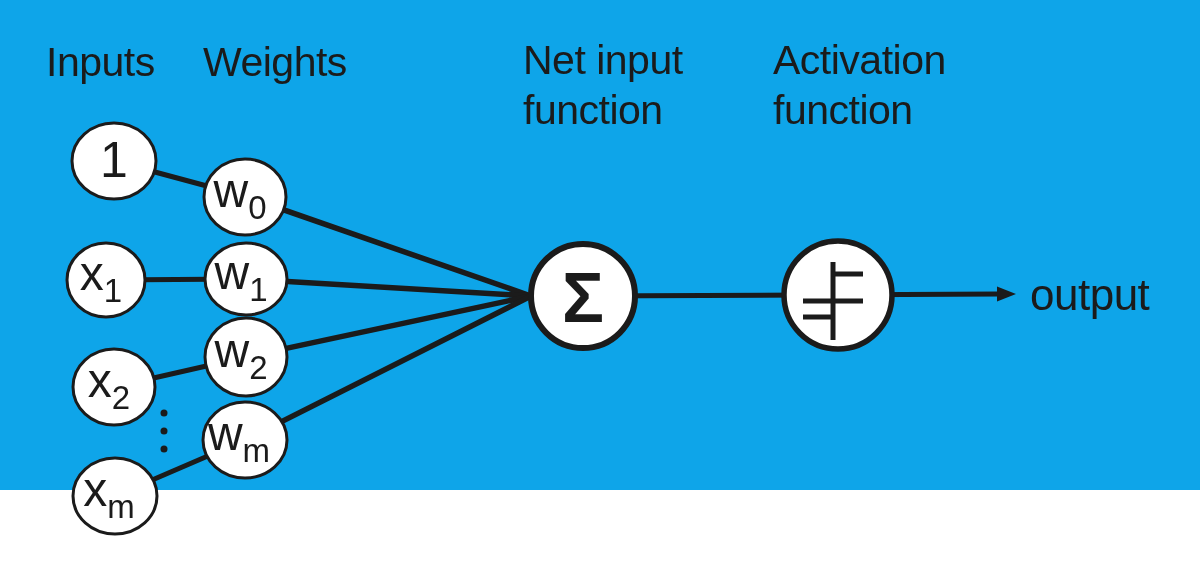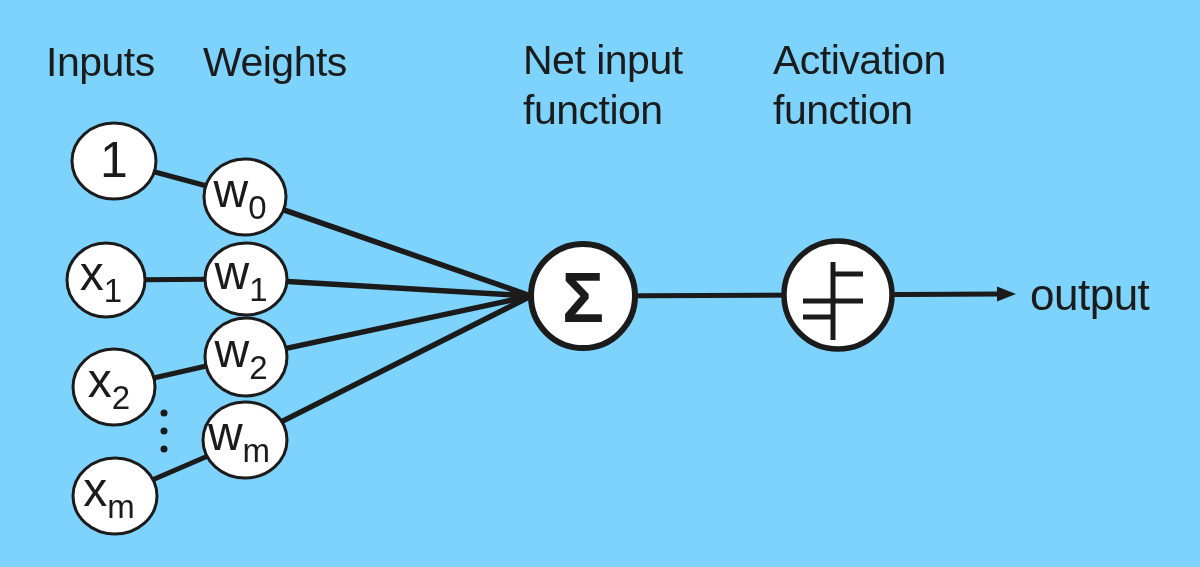--- a/index.html
+++ b/index.html
@@ -6,22 +6,22 @@
     margin: 0;
     padding: 0;
     background: #ffffff;
     width: 1200px;
     height: 567px;
     overflow: hidden;
   }
   .stage {
     position: relative;
     width: 1200px;
-    height: 567px;
-    background: #7dd3fc;
+    height: 490px;
+    background: #0ea5e9;
   }
   svg text {
     fill: #1b1b1b;
     font-family: "Liberation Sans", sans-serif;
   }
   .hdr {
     font-size: 41px;
     letter-spacing: -0.5px;
   }
   .out-label {

